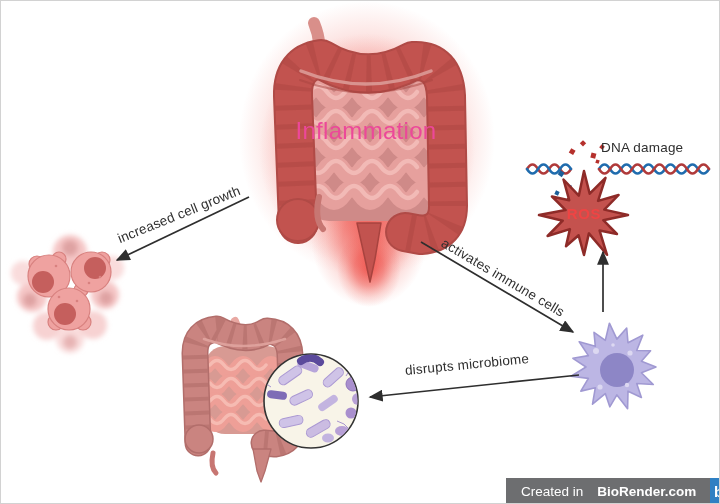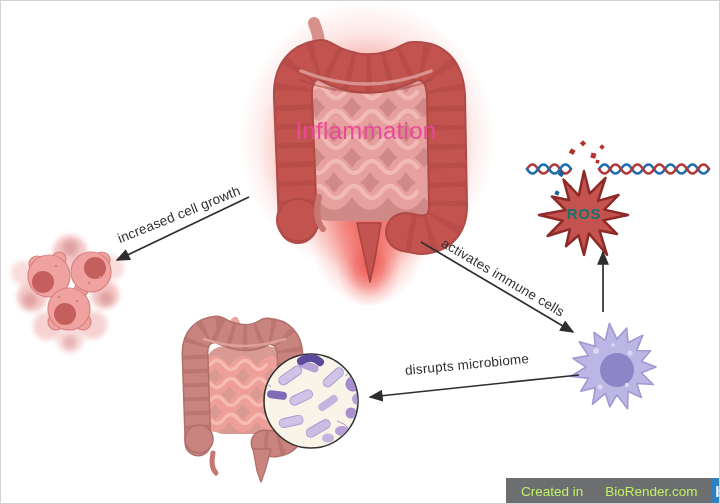--- a/index.html
+++ b/index.html
@@ -17,31 +17,31 @@
   .lbl-immune{left:427px;top:269px;width:150px;transform:rotate(30.6deg);}
   .lbl-microbiome{left:396px;top:356px;width:140px;transform:rotate(-5.5deg);}
   .lbl-radicals{left:611px;top:266px;width:104px;line-height:16.5px;white-space:normal;}
   .lbl-dna{left:600px;top:139px;width:100px;text-align:left;}
   .lbl-inflammation{
     left:285px;top:122px;width:160px;font-size:24px;color:#ec4899;
     letter-spacing:.3px;
   }
   .lbl-ros{
     left:551px;top:205px;width:64px;font-size:15px;font-weight:bold;
-    color:#0f766e;letter-spacing:.6px;
+    color:#ef4444;letter-spacing:.6px;
   }
   .watermark{
     position:absolute;left:505px;top:477px;height:27px;display:flex;
     align-items:stretch;
   }
   .wm-bar{
-    background:#6d6e70;color:#bef264;font-size:13.5px;display:flex;
+    background:#6d6e70;color:#ffffff;font-size:13.5px;display:flex;
     align-items:center;padding:0 14px 0 15px;white-space:nowrap;
   }
-  .wm-brand{font-weight:normal;margin-left:22px;}
+  .wm-brand{font-weight:bold;margin-left:14px;}
   .wm-logo{
     width:30px;background:#2f80c3;color:#ffffff;font-size:15px;
     font-weight:bold;display:flex;align-items:center;justify-content:center;
   }
 </style>
 </head>
 <body>
 
 <div class="canvas">
 
@@ -237,20 +237,21 @@
     <g stroke="#2e2e2e" stroke-width="1.7" fill="none">
       <path d="M248,196 L116,259" marker-end="url(#ah)"></path>
       <path d="M420,241 L572,331" marker-end="url(#ah)"></path>
       <path d="M578,374 L369,396" marker-end="url(#ah)"></path>
       <path d="M602,311 L602,251" marker-end="url(#ah)"></path>
     </g>
   </svg>
 
   <div class="lbl lbl-inflammation">Inflammation</div>
   <div class="lbl lbl-ros">ROS</div>
+  <div class="lbl lbl-dna">DNA damage</div>
   <div class="lbl lbl-growth">increased cell growth</div>
   <div class="lbl lbl-immune">activates immune cells</div>
   <div class="lbl lbl-microbiome">disrupts microbiome</div>
 
   <div class="watermark">
     <div class="wm-bar">
       <span>Created in</span>
       <span class="wm-brand">BioRender.com</span>
     </div>
     <div class="wm-logo">bìo</div>

